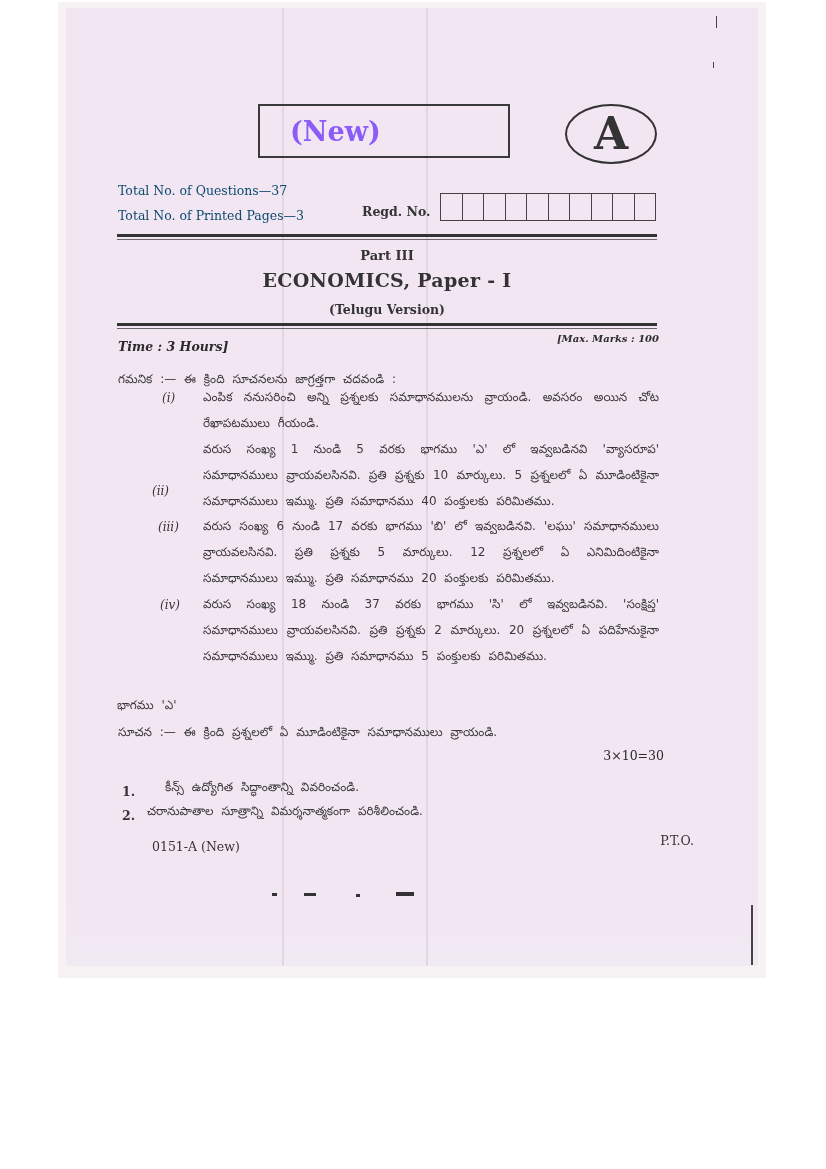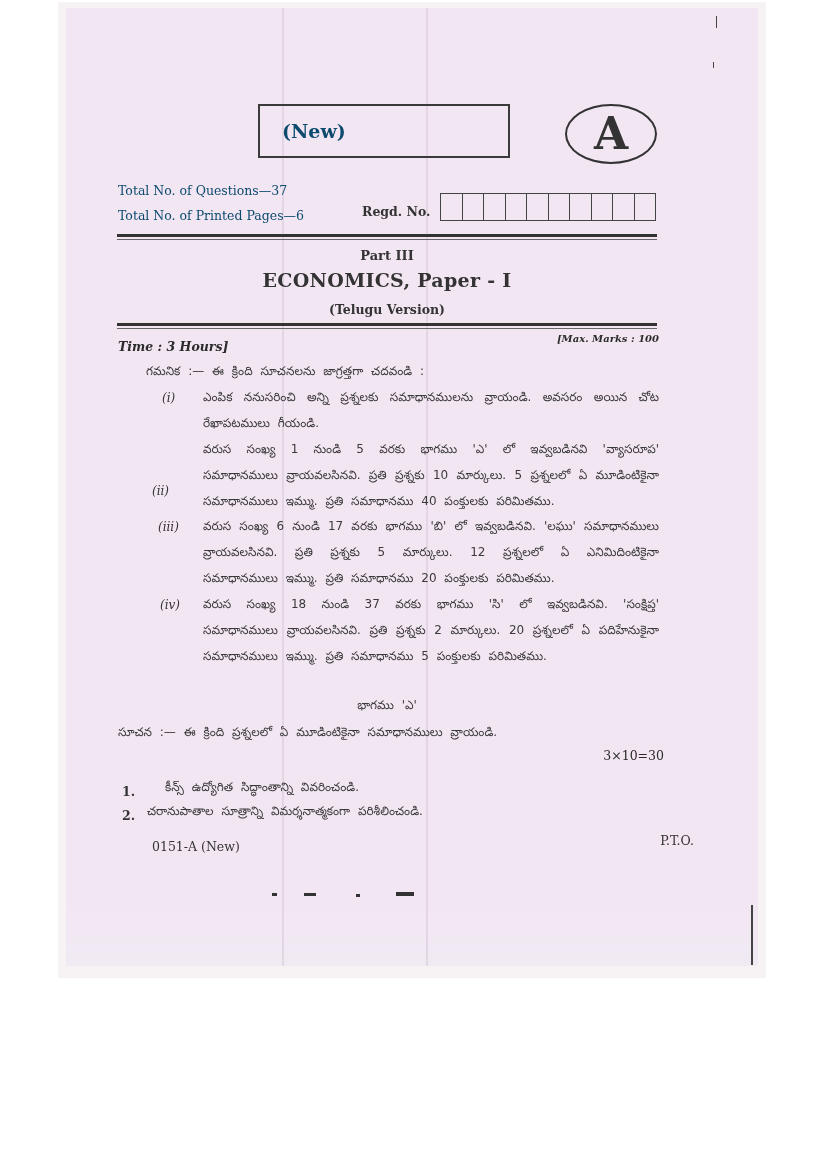--- a/index.html
+++ b/index.html
@@ -23,21 +23,21 @@
     .fold { position: absolute; top: 8px; width: 2px; height: 958px; background: rgba(200,180,200,0.35); }
 
     .abs { position: absolute; }
 
     .code-box {
       left: 258px; top: 104px; width: 252px; height: 54px;
       border: 2px solid #3a3a3a; box-sizing: border-box;
       display: flex; align-items: center; padding-left: 8px;
     }
     .code-num { font-size: 48px; font-weight: bold; letter-spacing: 1px; color: #333; line-height: 1; }
-    .code-suffix { font-size: 19px; font-weight: bold; margin-left: 14px; color: #0c4a6e; }
+    .code-suffix { font-size: 27px; font-weight: bold; margin-left: 22px; color: #8b5cf6; }
 
     .set-oval {
       left: 565px; top: 104px; width: 92px; height: 60px;
       border: 2px solid #333; border-radius: 50%; box-sizing: border-box;
       display: flex; align-items: center; justify-content: center;
     }
     .set-letter { font-size: 44px; font-weight: bold; color: #333; line-height: 1; }
 
     .meta { font-size: 12.5px; color: #0c4a6e; }
     .regd-label { font-size: 12.5px; font-weight: bold; color: #333; }
@@ -83,21 +83,21 @@
 <div class="edge-mark" style="left:751px; top:905px; width:2px; height:60px;"></div>
 
 <div class="abs code-box">
   <span class="code-suffix">(New)</span>
 </div>
 <div class="abs set-oval">
   <span class="set-letter">A</span>
 </div>
 
 <div class="abs meta" style="left:118px; top:183px;">Total No. of Questions—37</div>
-<div class="abs meta" style="left:118px; top:208px;">Total No. of Printed Pages—6</div>
+<div class="abs meta" style="left:118px; top:208px;">Total No. of Printed Pages—3</div>
 <div class="abs regd-label" style="left:362px; top:204px;">Regd. No.</div>
 <div class="abs regd-boxes">
   <div class="regd-box"></div>
   <div class="regd-box"></div>
   <div class="regd-box"></div>
   <div class="regd-box"></div>
   <div class="regd-box"></div>
   <div class="regd-box"></div>
   <div class="regd-box"></div>
   <div class="regd-box"></div>
@@ -111,35 +111,35 @@
 <div class="abs center part" style="top:248px;">Part III</div>
 <div class="abs center subject" style="top:269px;">ECONOMICS, Paper - I</div>
 <div class="abs center version" style="top:302px;">(Telugu Version)</div>
 
 <div class="rule-thick" style="top:323px;"></div>
 <div class="rule-thin" style="top:328px;"></div>
 
 <div class="abs time">Time : 3 Hours]</div>
 <div class="abs marks">[Max. Marks : 100</div>
 
-<div class="abs tel" style="left:118px; top:364px;margin-left:28px;">గమనిక :— ఈ క్రింది సూచనలను జాగ్రత్తగా చదవండి :</div>
+<div class="abs tel" style="left:118px; top:372px;">గమనిక :— ఈ క్రింది సూచనలను జాగ్రత్తగా చదవండి :</div>
 
 <div class="abs roman item-label" style="left:162px; top:391px;">(i)</div>
 <div class="abs tel item-text" style="top:384px;">ఎంపిక ననుసరించి అన్ని ప్రశ్నలకు సమాధానములను వ్రాయండి. అవసరం అయిన చోట రేఖాపటములు గీయండి.</div>
 
 <div class="abs roman item-label" style="left:152px; top:443px;margin-top:41px;">(ii)</div>
 <div class="abs tel item-text" style="top:436px;">వరుస సంఖ్య 1 నుండి 5 వరకు భాగము 'ఎ' లో ఇవ్వబడినవి 'వ్యాసరూప' సమాధానములు వ్రాయవలసినవి. ప్రతి ప్రశ్నకు 10 మార్కులు. 5 ప్రశ్నలలో ఏ మూడింటికైనా సమాధానములు ఇమ్ము. ప్రతి సమాధానము 40 పంక్తులకు పరిమితము.</div>
 
 <div class="abs roman item-label" style="left:158px; top:520px;">(iii)</div>
 <div class="abs tel item-text" style="top:513px;">వరుస సంఖ్య 6 నుండి 17 వరకు భాగము 'బి' లో ఇవ్వబడినవి. 'లఘు' సమాధానములు వ్రాయవలసినవి. ప్రతి ప్రశ్నకు 5 మార్కులు. 12 ప్రశ్నలలో ఏ ఎనిమిదింటికైనా సమాధానములు ఇమ్ము. ప్రతి సమాధానము 20 పంక్తులకు పరిమితము.</div>
 
 <div class="abs roman item-label" style="left:160px; top:598px;">(iv)</div>
 <div class="abs tel item-text" style="top:591px;">వరుస సంఖ్య 18 నుండి 37 వరకు భాగము 'సి' లో ఇవ్వబడినవి. 'సంక్షిప్త' సమాధానములు వ్రాయవలసినవి. ప్రతి ప్రశ్నకు 2 మార్కులు. 20 ప్రశ్నలలో ఏ పదిహేనుకైనా సమాధానములు ఇమ్ము. ప్రతి సమాధానము 5 పంక్తులకు పరిమితము.</div>
 
-<div class="abs tel" style="left:117px; width:540px; text-align:center; top:698px;">భాగము 'ఎ'</div>
+<div class="abs tel" style="left:117px; width:540px; text-align:left; top:698px;">భాగము 'ఎ'</div>
 <div class="abs tel" style="left:118px; top:725px;">సూచన :— ఈ క్రింది ప్రశ్నలలో ఏ మూడింటికైనా సమాధానములు వ్రాయండి.</div>
 <div class="abs" style="left:564px; width:100px; text-align:right; top:748px; font-size:12.5px;">3×10=30</div>
 
 <div class="abs q-num" style="left:122px; top:784px;">1.</div>
 <div class="abs tel" style="left:165px; top:780px;">కీన్స్ ఉద్యోగిత సిద్ధాంతాన్ని వివరించండి.</div>
 
 <div class="abs q-num" style="left:122px; top:808px;">2.</div>
 <div class="abs tel" style="left:147px; top:804px;">చరానుపాతాల సూత్రాన్ని విమర్శనాత్మకంగా పరిశీలించండి.</div>
 
 <div class="abs footer" style="left:118px; top:839px;">0151-A (New)</div>

